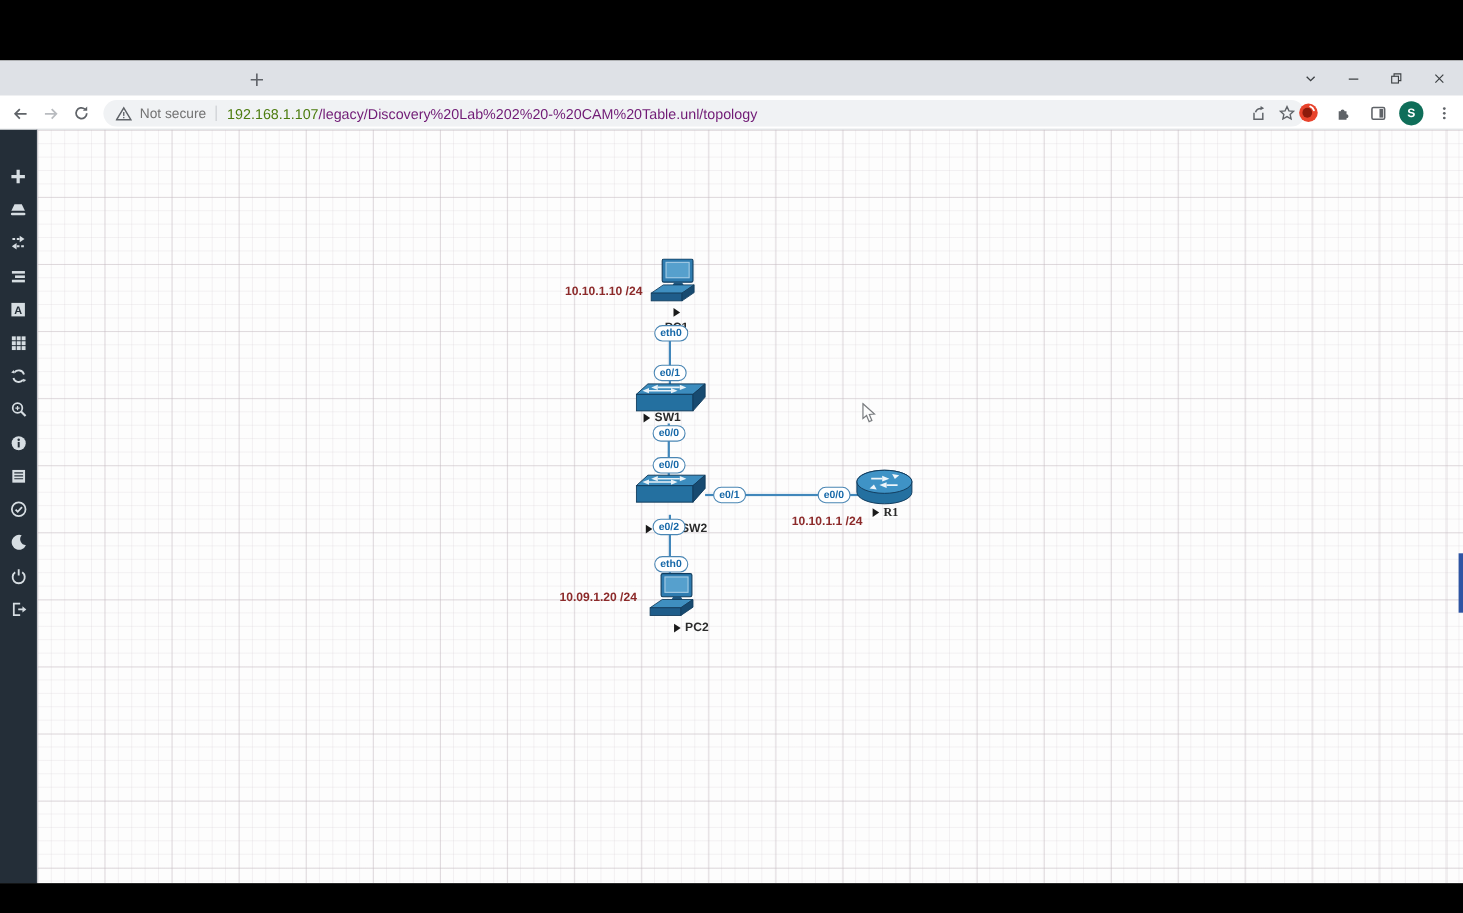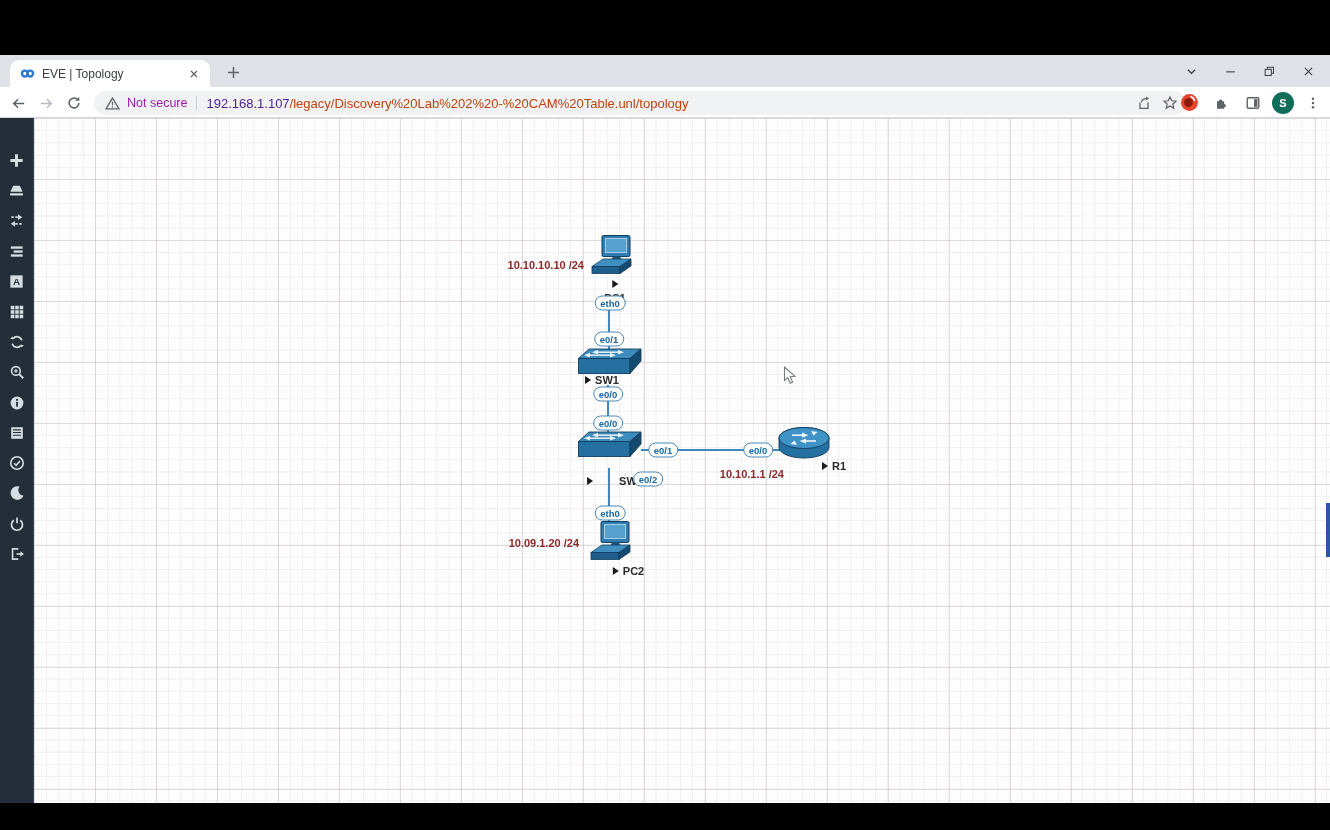--- a/index.html
+++ b/index.html
@@ -15,25 +15,25 @@
   .tab-title { font-size:12px; color:#3c4043; white-space:nowrap; overflow:hidden; flex:1; margin-left:7px; }
   .tab-close { width:16px; height:16px; display:flex; align-items:center; justify-content:center; border-radius:8px; }
   .newtab-btn { position:absolute; left:222px; top:6px; width:22px; height:22px; display:flex; align-items:center; justify-content:center; color:#5f6368; font-size:17px; font-weight:400; border-radius:11px; }
   .win-controls { position:absolute; right:8px; top:0; height:32px; display:flex; align-items:center; gap:11px; }
   .win-btn { width:28px; height:26px; display:flex; align-items:center; justify-content:center; }
 
   
   .toolbar { position:absolute; left:0; top:32px; width:1330px; height:31px; background:#fff; border-bottom:1px solid #d6d9dc; }
   .nav-btn { position:absolute; top:4px; width:24px; height:24px; display:flex; align-items:center; justify-content:center; border-radius:12px; }
   .omnibox { position:absolute; left:94px; top:4px; width:1092px; height:24px; background:#f0f2f4; border-radius:12px; display:flex; align-items:center; padding:0 8px 0 11px; }
-  .omni-sec { font-size:12.5px; color:#a21caf; margin-left:7px; white-space:nowrap; }
+  .omni-sec { font-size:12.5px; color:#737373; margin-left:7px; white-space:nowrap; }
   .omni-div { width:1px; height:14px; background:#c9ccd0; margin:0 9px; }
   .omni-url { font-size:13px; white-space:nowrap; overflow:hidden; }
-  .omni-host { color:#4c1d95; }
-  .omni-path { color:#c2410c; }
+  .omni-host { color:#4d7c0f; }
+  .omni-path { color:#701a75; }
   .omni-right { margin-left:auto; display:flex; align-items:center; gap:10px; }
   .ext-area { position:absolute; right:4px; top:2px; height:27px; display:flex; align-items:center; gap:6px; }
   .ext-btn { width:26px; height:26px; display:flex; align-items:center; justify-content:center; }
   .avatar { width:22px; height:22px; border-radius:11px; color:#fff; font-size:11px; font-weight:bold; display:flex; align-items:center; justify-content:center; }
 
   
   .content { position:absolute; left:0; top:63px; width:1330px; height:685px; display:flex; }
   .side-menu { width:34px; height:685px; background:#242e38; border-right:1px solid #3a4550; padding-top:27px; flex:none; }
   .side-item { width:33px; height:30.3px; display:flex; align-items:center; justify-content:center; }
   .canvas { position:relative; flex:1; height:685px; background-color:#fdfdfd;
@@ -59,36 +59,20 @@
 </style>
 </head>
 <body>
 
 <div class="stage">
   <div class="letterbox-top"></div>
 
   <div class="browser">
 
     <div class="tabstrip">
-      <div class="tab">
-        <span style="display:flex">
-          <svg width="15" height="15" viewBox="0 0 16 16">
-              <g fill="none" stroke="#2d7bd0" stroke-width="2.6">
-                <circle cx="5.2" cy="8" r="3.1"></circle>
-                <circle cx="10.8" cy="8" r="3.1"></circle>
-              </g>
-            </svg>
-        </span>
-        <span class="tab-title">EVE | Topology</span>
-        <span class="tab-close">
-          <svg width="12" height="12" viewBox="0 0 16 16">
-              <path d="M4 4l8 8M12 4l-8 8" stroke="#5f6368" stroke-width="1.6"></path>
-            </svg>
-        </span>
-      </div>
       <div class="newtab-btn">
         <svg width="13" height="13" viewBox="0 0 14 14">
             <path d="M7 1v12M1 7h12" stroke="#5f6368" stroke-width="1.6"></path>
           </svg>
       </div>
       <div class="win-controls">
         <div class="win-btn">
           <svg width="13" height="13" viewBox="0 0 18 18">
               <path d="M4 6.5l5 5 5-5" stroke="#3c4043" stroke-width="1.7" fill="none"></path>
             </svg>
@@ -339,21 +323,21 @@
               <path d="M24 21.5h7l2 3.5H22z" fill="#1d567f"></path>
               <polygon points="3,31.5 14,24 42,24 31,31.5" fill="#3f8fc0" stroke="#123d5e" stroke-width="0.8"></polygon>
               <rect x="3" y="31.5" width="28" height="7" fill="#1f5d8a" stroke="#123d5e" stroke-width="0.8"></rect>
               <polygon points="31,31.5 42,24 42,31 31,38.5" fill="#174a70" stroke="#123d5e" stroke-width="0.8"></polygon>
             </svg>
         </div>
         <div class="node-label" style="left:581px; top:162px;flex-direction:column;">
             <span class="run-tri"></span>
             <span>PC1</span>
           </div>
-        <div class="ip-label" style="left:450px; top:141px;">10.10.10.10 /24</div>
+        <div class="ip-label" style="left:450px; top:141px;">10.10.1.10 /24</div>
         <div class="if-label" style="left:576px; top:185px;">eth0</div>
         <div class="if-label" style="left:575px; top:221px;">e0/1</div>
 
         <div class="node-icon" style="left:544px; top:230px;">
           <svg width="64" height="27" viewBox="0 0 64 27">
               <polygon points="11,1 63,1 52,10.5 0.5,10.5" fill="#3c8cbe" stroke="#123d5e" stroke-width="0.9"></polygon>
               <rect x="0.5" y="10.5" width="51.5" height="15" fill="#2470a0" stroke="#123d5e" stroke-width="0.9"></rect>
               <polygon points="52,10.5 63,1 63,13 52,25.5" fill="#174a70" stroke="#123d5e" stroke-width="0.9"></polygon>
               <g stroke="#e8f2f8" stroke-width="1.5">
                 <path d="M20 4.2h20"></path>
@@ -390,39 +374,39 @@
                 <polygon points="12,4.8 6,7.2 12,9.6"></polygon>
               </g>
             </svg>
         </div>
         <div class="node-label" style="left:581px; top:357px;gap:26px;">
             <span class="run-tri"></span>
             <span>SW2</span>
           </div>
         <div class="if-label" style="left:629px; top:332px;">e0/1</div>
         <div class="if-label" style="left:724px; top:332px;">e0/0</div>
-        <div class="if-label" style="left:574px; top:361px;margin-left:40px;">e0/2</div>
+        <div class="if-label" style="left:574px; top:361px;">e0/2</div>
 
         <div class="node-icon" style="left:744px; top:308px;">
           <svg width="52" height="34" viewBox="0 0 52 34">
               <path d="M1 12a25 10.5 0 0 1 50 0v9.5a25 10.5 0 0 1-50 0z" fill="#2470a0" stroke="#123d5e" stroke-width="0.9"></path>
               <ellipse cx="26" cy="12" rx="25" ry="10.5" fill="#3f93c6" stroke="#123d5e" stroke-width="0.9"></ellipse>
               <g stroke="#eef5fa" stroke-width="1.6" fill="none">
                 <path d="M14 9.2h10"></path>
                 <path d="M38 15h-10"></path>
               </g>
               <g fill="#eef5fa">
                 <polygon points="24,6.6 30.5,9.2 24,11.8"></polygon>
                 <polygon points="28,12.4 21.5,15 28,17.6"></polygon>
                 <polygon points="33,5 39.5,6 35.5,9.5"></polygon>
                 <polygon points="19,19 12.5,18 16.5,14.5"></polygon>
               </g>
             </svg>
         </div>
-        <div class="node-label" style="left:800px; top:342px;">
+        <div class="node-label" style="left:771px; top:342px;font-family:Liberation Serif, serif;">
             <span class="run-tri"></span>
             <span>R1</span>
           </div>
         <div class="ip-label" style="left:650px; top:302px;margin-top:48px;">10.10.1.1 /24</div>
 
         <div class="node-icon" style="left:554px; top:403px;">
           <svg width="44" height="42" viewBox="0 0 44 42">
               <rect x="13" y="0.5" width="28" height="21" rx="1.5" fill="#2f7cb0" stroke="#123d5e"></rect>
               <rect x="16.5" y="3.5" width="21" height="14" fill="#56a0cd" stroke="#a6cde6"></rect>
               <path d="M24 21.5h7l2 3.5H22z" fill="#1d567f"></path>

